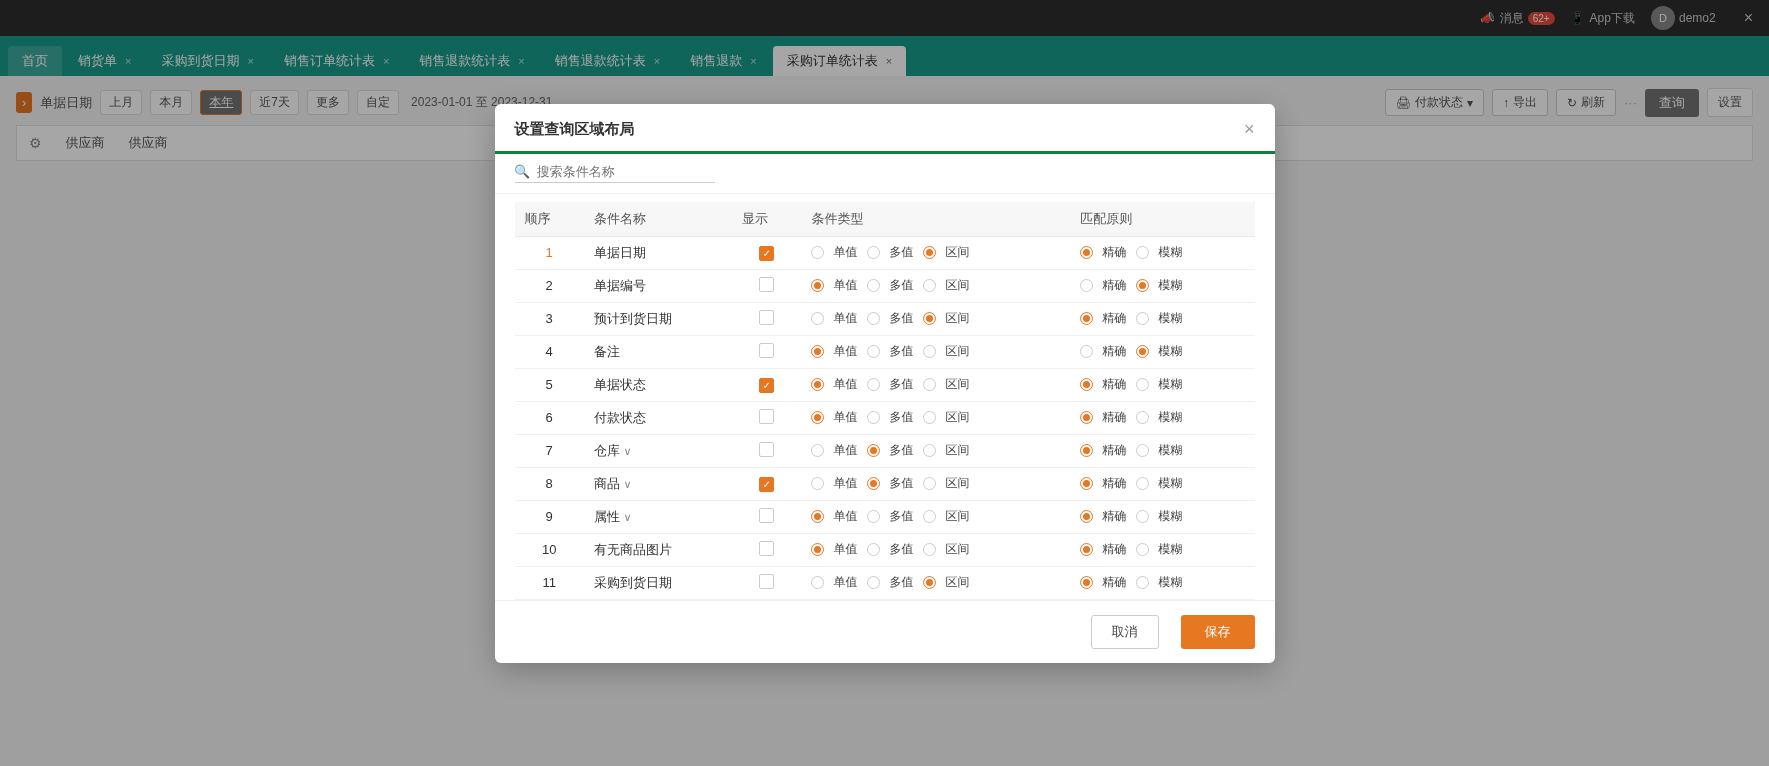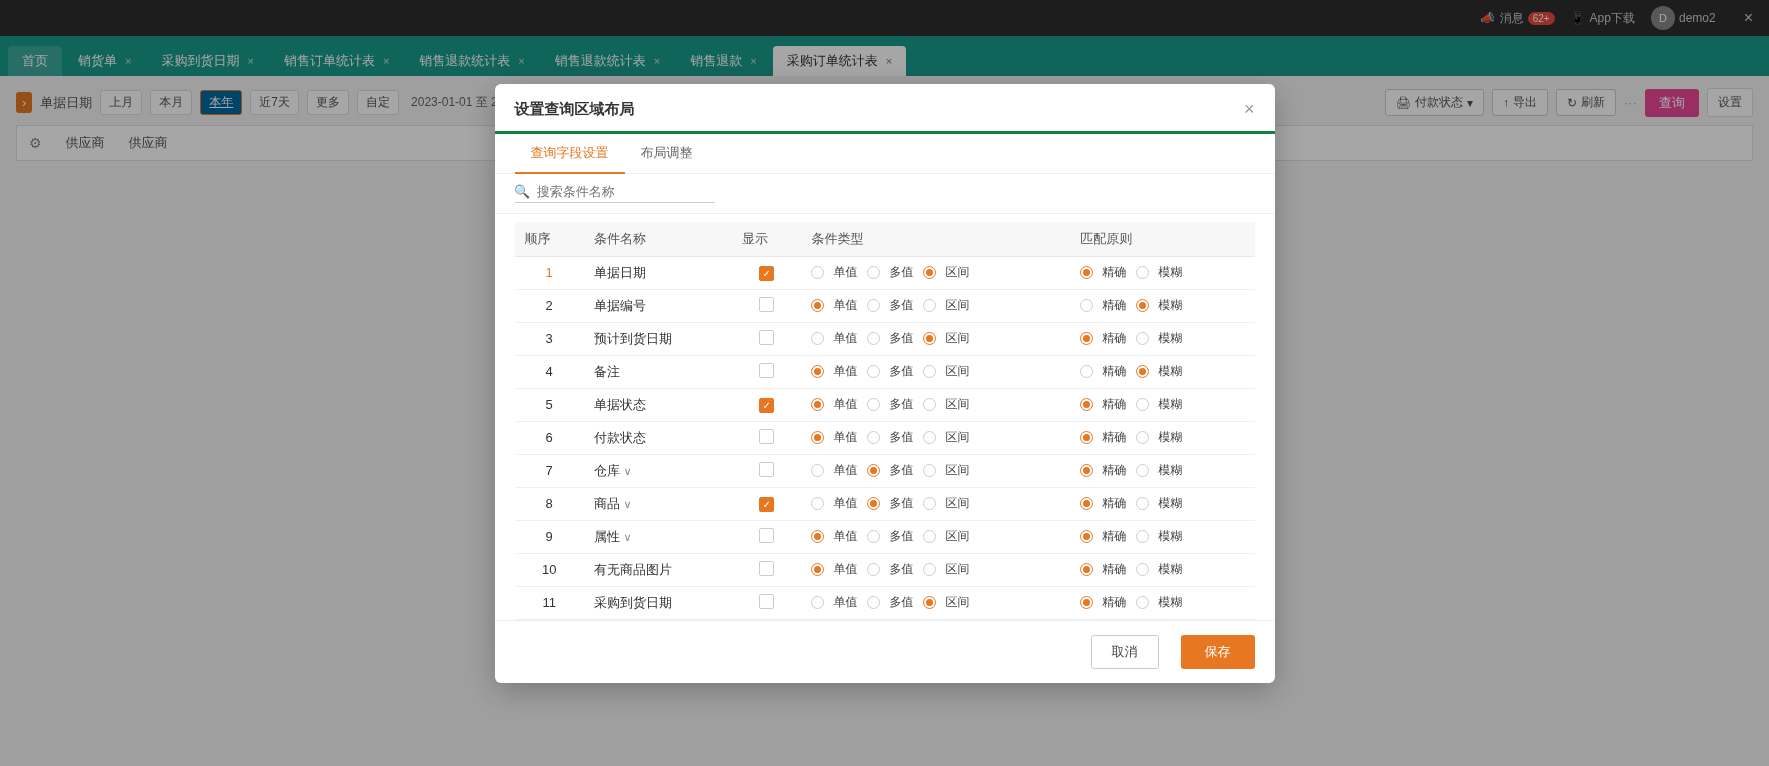--- a/index.html
+++ b/index.html
@@ -89,37 +89,37 @@
     .filter-tag {
       background: #fff;
       border: 1px solid #ddd;
       border-radius: 3px;
       padding: 3px 8px;
       font-size: 12px;
       color: #555;
       cursor: pointer;
     }
     .filter-tag.active {
-      background: #0369a1;
+      background: #737373;
       color: white;
       border-color: #e87722;
       text-decoration: underline;
     }
     .btn-print, .btn-export, .btn-refresh {
       font-size: 12px;
       padding: 4px 10px;
       border: 1px solid #ccc;
       background: #fff;
       border-radius: 3px;
       cursor: pointer;
       color: #555;
       display: flex; align-items: center; gap: 4px;
     }
     .btn-query {
-      background: #ec4899;
+      background: #737373;
       color: white;
       border: none;
       padding: 5px 14px;
       border-radius: 3px;
       cursor: pointer;
       font-size: 13px;
     }
     .btn-settings {
       background: #fff;
       border: 1px solid #ddd;
@@ -430,28 +430,20 @@
   </div>
 
   <div class="overlay">
     <div class="modal">
 
       <div class="modal-header">
         <span class="modal-title">设置查询区域布局</span>
         <span class="modal-close">×</span>
       </div>
 
-      <div class="modal-tabs">
-        <div class="modal-tab active">
-          <span>查询字段设置</span>
-        </div>
-        <div class="modal-tab">
-          <span>布局调整</span>
-        </div>
-      </div>
 
       <div class="modal-search">
         <div class="search-box">
           <span class="search-icon-char">🔍</span>
           <input type="text" placeholder="搜索条件名称" style="">
         </div>
       </div>
 
       <div class="modal-body">
         <div class="modal-table-wrapper">

